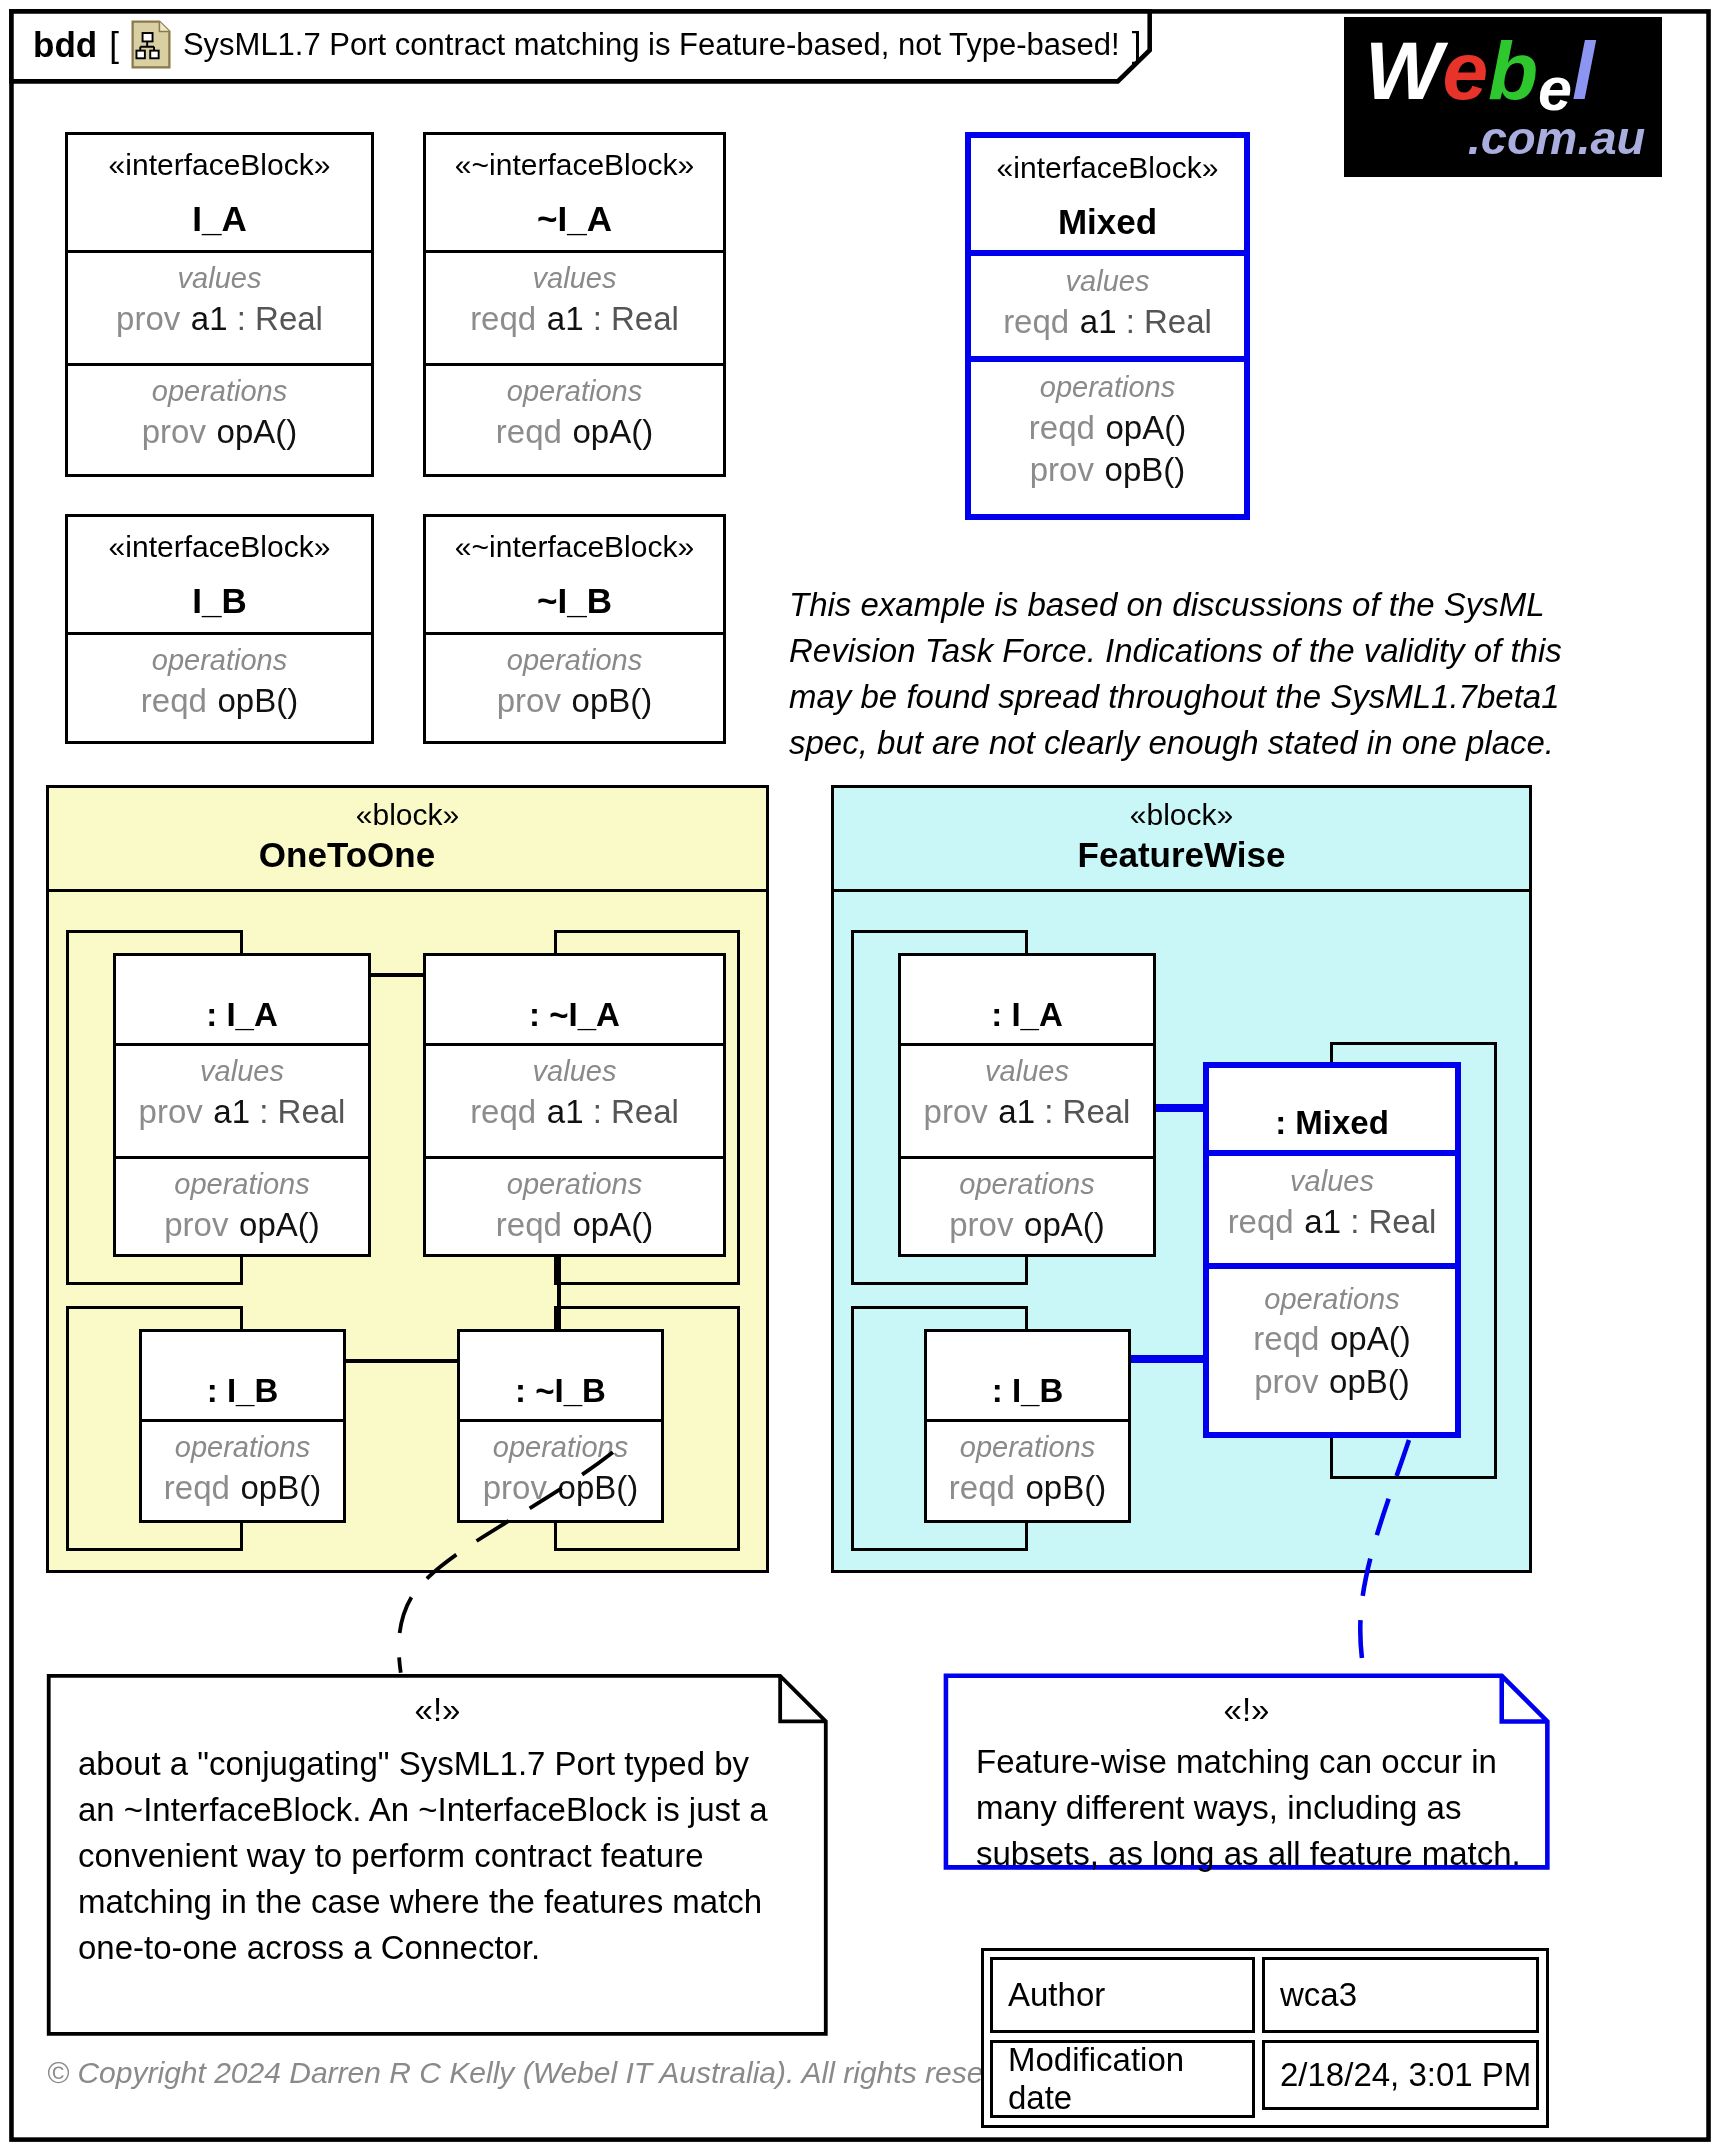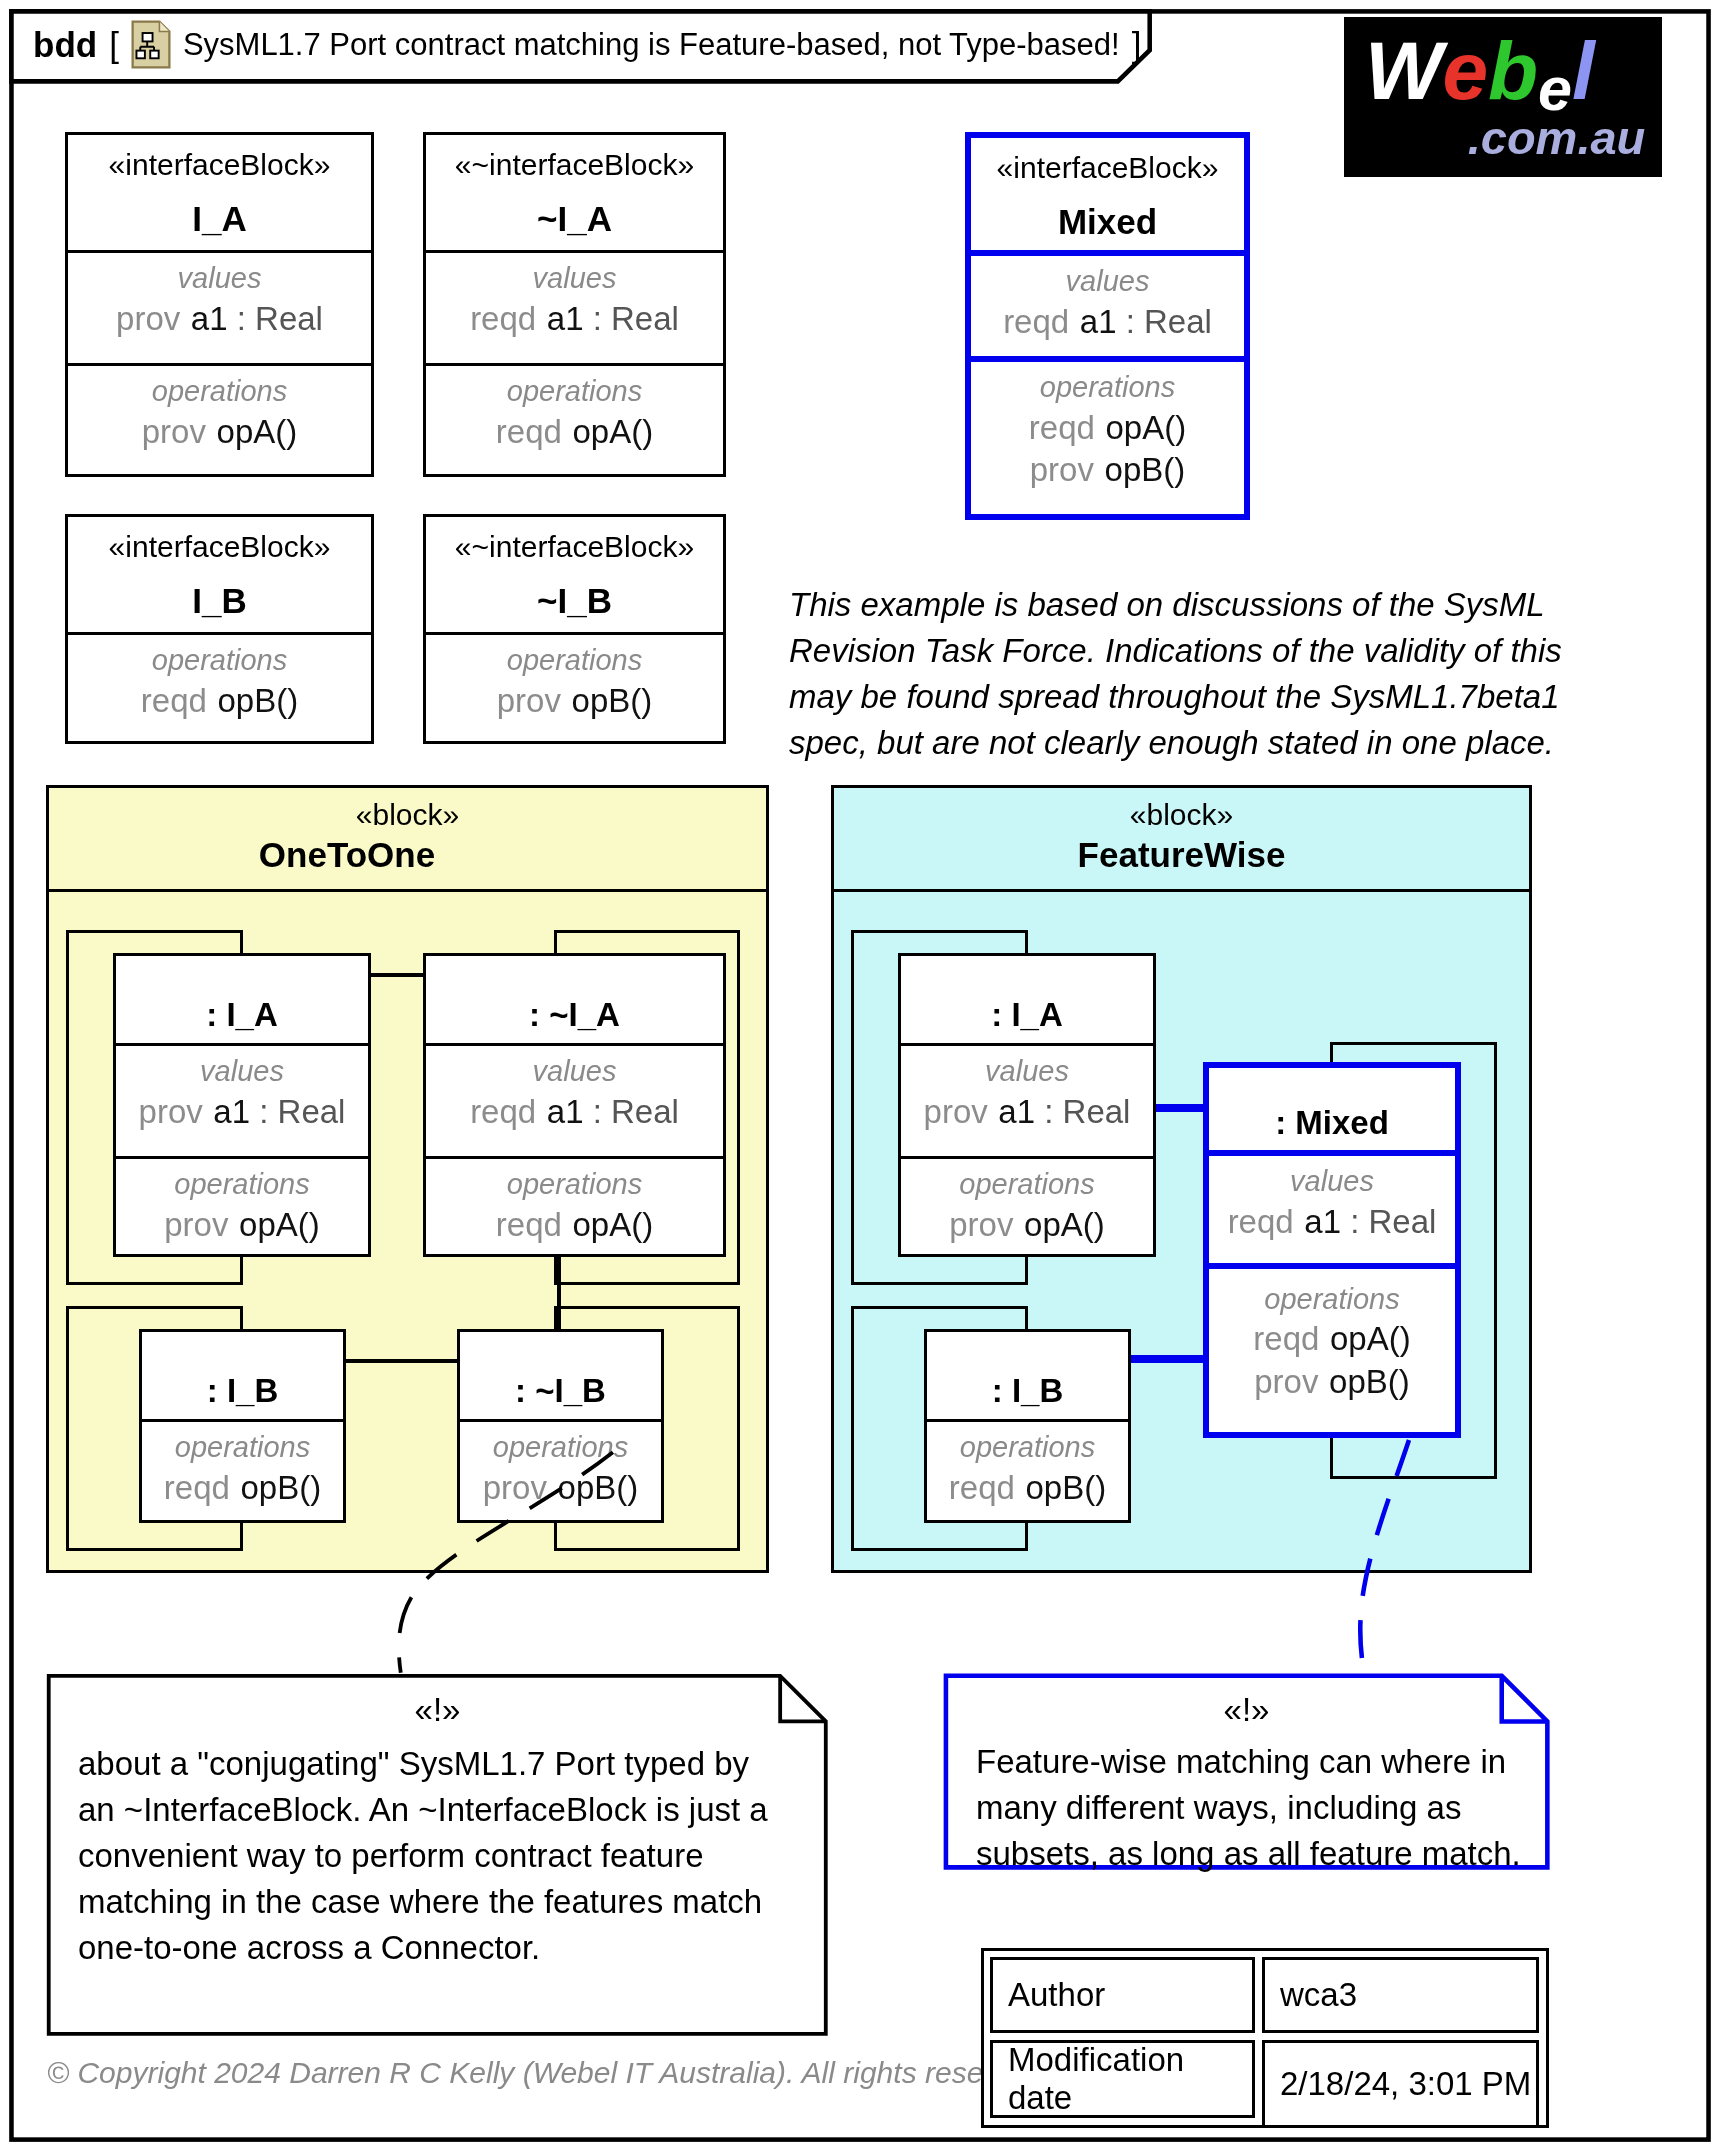--- a/index.html
+++ b/index.html
@@ -287,27 +287,27 @@
   <div class="notetext" style="left:78px;top:1741px;width:730px;">
     <div>about a "conjugating" SysML1.7 Port typed by</div>
     <div>an ~InterfaceBlock. An ~InterfaceBlock is just a</div>
     <div>convenient way to perform contract feature</div>
     <div>matching in the case where the features match</div>
     <div>one-to-one across a Connector.</div>
   </div>
 
   <div class="notestereo" style="left:946px;top:1691px;width:601px;">«!»</div>
   <div class="notetext" style="left:976px;top:1739px;width:547px;">
-    <div>Feature-wise matching can where in</div>
+    <div>Feature-wise matching can occur in</div>
     <div>many different ways, including as</div>
     <div>subsets, as long as all feature match.</div>
   </div>
 
   <div class="copyright" style="left:47px;top:2056px;">© Copyright 2024 Darren R C Kelly (Webel IT Australia). All rights reserved.</div>
 
   <div class="mtable" style="left:981px;top:1948px;width:568px;height:180px;"></div>
   <div class="mcell" style="left:990px;top:1957px;width:265px;height:76px;">Author</div>
   <div class="mcell" style="left:1262px;top:1957px;width:277px;height:76px;">wca3</div>
   <div class="mcell" style="left:990px;top:2040px;width:265px;height:78px;">Modification date</div>
-  <div class="mcell" style="left:1262px;top:2040px;width:277px;height:88px;">2/18/24, 3:01 PM</div>
+  <div class="mcell" style="left:1262px;top:2040px;width:277px;height:70px;">2/18/24, 3:01 PM</div>
 
 </div>
 
 
 </body></html>

